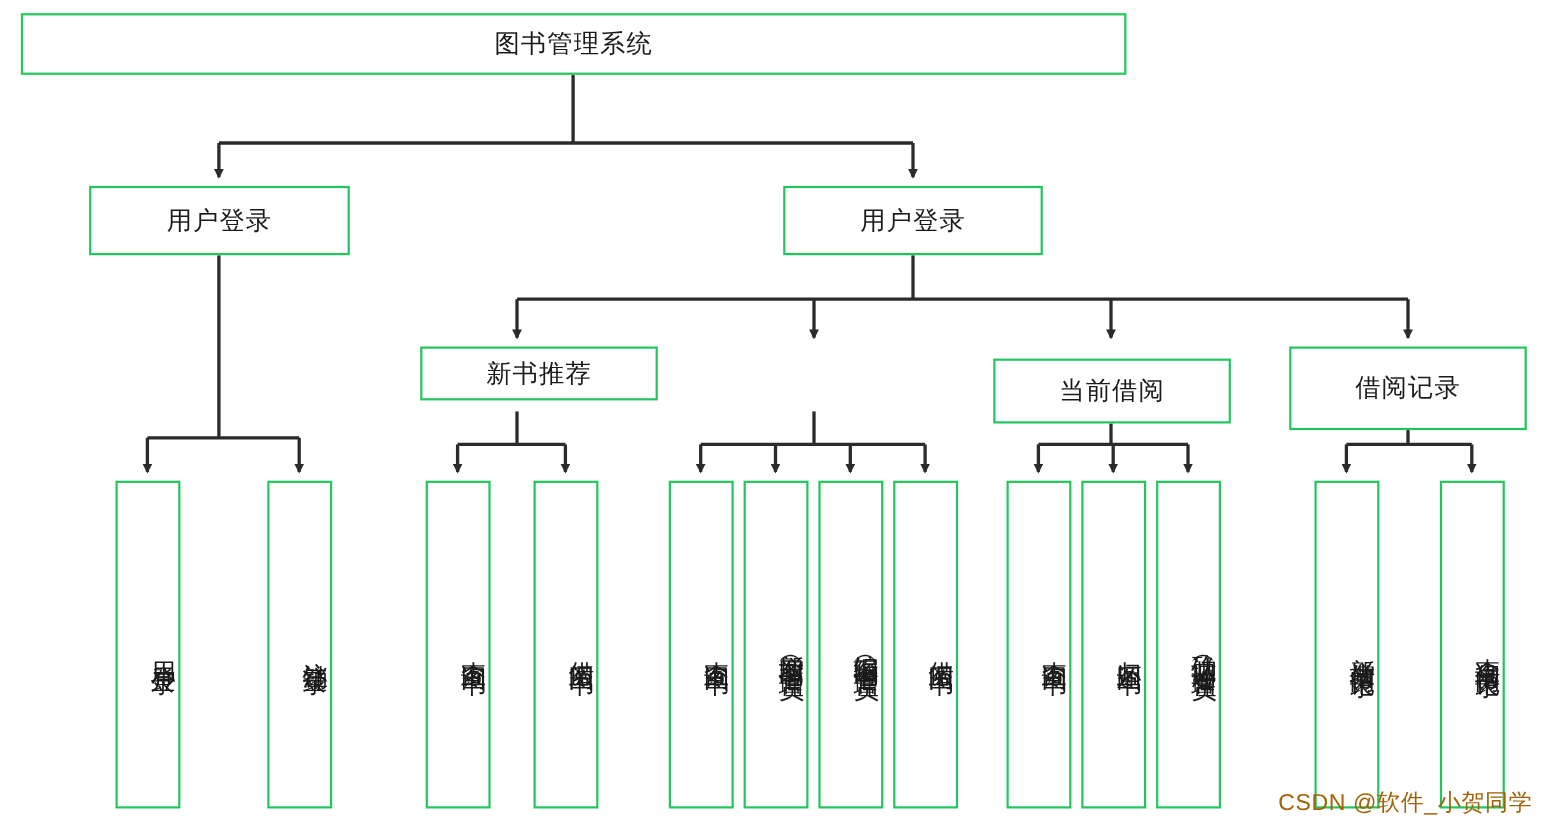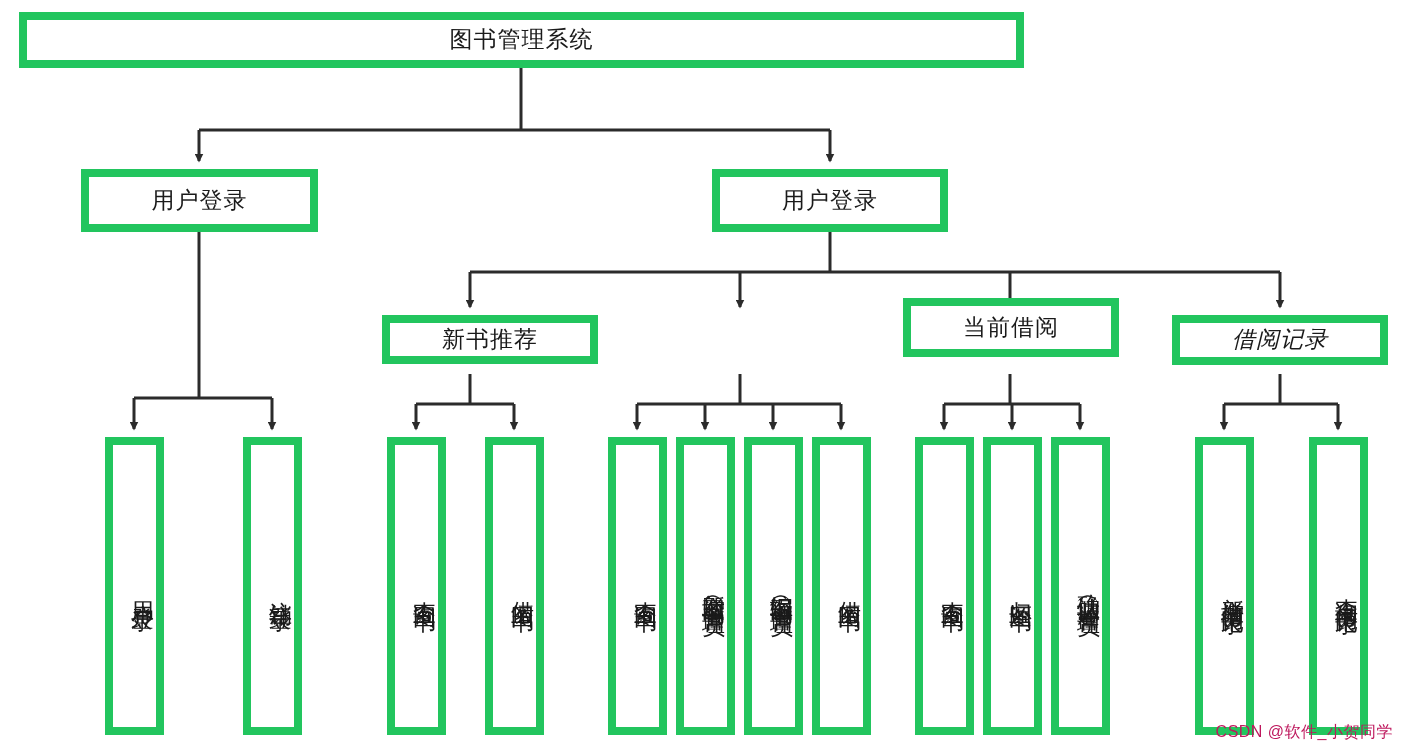--- a/index.html
+++ b/index.html
@@ -25,21 +25,21 @@
     position: absolute;
     left: 0;
     top: 0;
     width: 1405px;
     height: 747px;
     pointer-events: none;
   }
   .node {
     position: absolute;
     box-sizing: border-box;
-    border: 8px solid #22c55e;
+    border: 2px solid #22c55e;
     background: #ffffff;
     display: flex;
     align-items: center;
     justify-content: center;
     color: #1a1a1a;
   }
   .node-h {
     font-size: 23px;
     line-height: 1.1;
     letter-spacing: 1px;
@@ -58,22 +58,22 @@
   }
   .node-v .vtext {
     writing-mode: vertical-rl;
     text-orientation: upright;
     display: block;
   }
   #watermark {
     position: absolute;
     right: 12px;
     bottom: 4px;
-    font-size: 16px;
-    color: #be185d;
+    font-size: 21px;
+    color: #a16207;
     letter-spacing: 0.5px;
     white-space: nowrap;
     user-select: none;
   }
 </style>
 </head>
 <body>
 
 <div id="canvas">
 
@@ -134,24 +134,24 @@
   <div class="node node-h" style="left:81px; top:169px; width:237px; height:63px;">
     <span>用户登录</span>
   </div>
   <div class="node node-h" style="left:712px; top:169px; width:236px; height:63px;">
     <span>用户登录</span>
   </div>
 
   <div class="node node-h" style="left:362px; top:315px; width:216px; height:49px;margin-left:20px;">
     <span>新书推荐</span>
   </div>
-  <div class="node node-h" style="left:903px; top:298px; width:216px; height:59px;">
+  <div class="node node-h" style="left:903px; top:326px; width:216px; height:59px;">
     <span>当前借阅</span>
   </div>
-  <div class="node node-h" style="left:1172px; top:315px; width:216px; height:50px;font-style:italic;">
+  <div class="node node-h" style="left:1172px; top:315px; width:216px; height:76px;">
     <span>借阅记录</span>
   </div>
 
   <div class="node node-v" style="left:105px; top:437px; width:59px; height:298px;">
     <span class="vtext">用户登录</span>
   </div>
   <div class="node node-v" style="left:243px; top:437px; width:59px; height:298px;">
     <span class="vtext">注销登录</span>
   </div>
 

